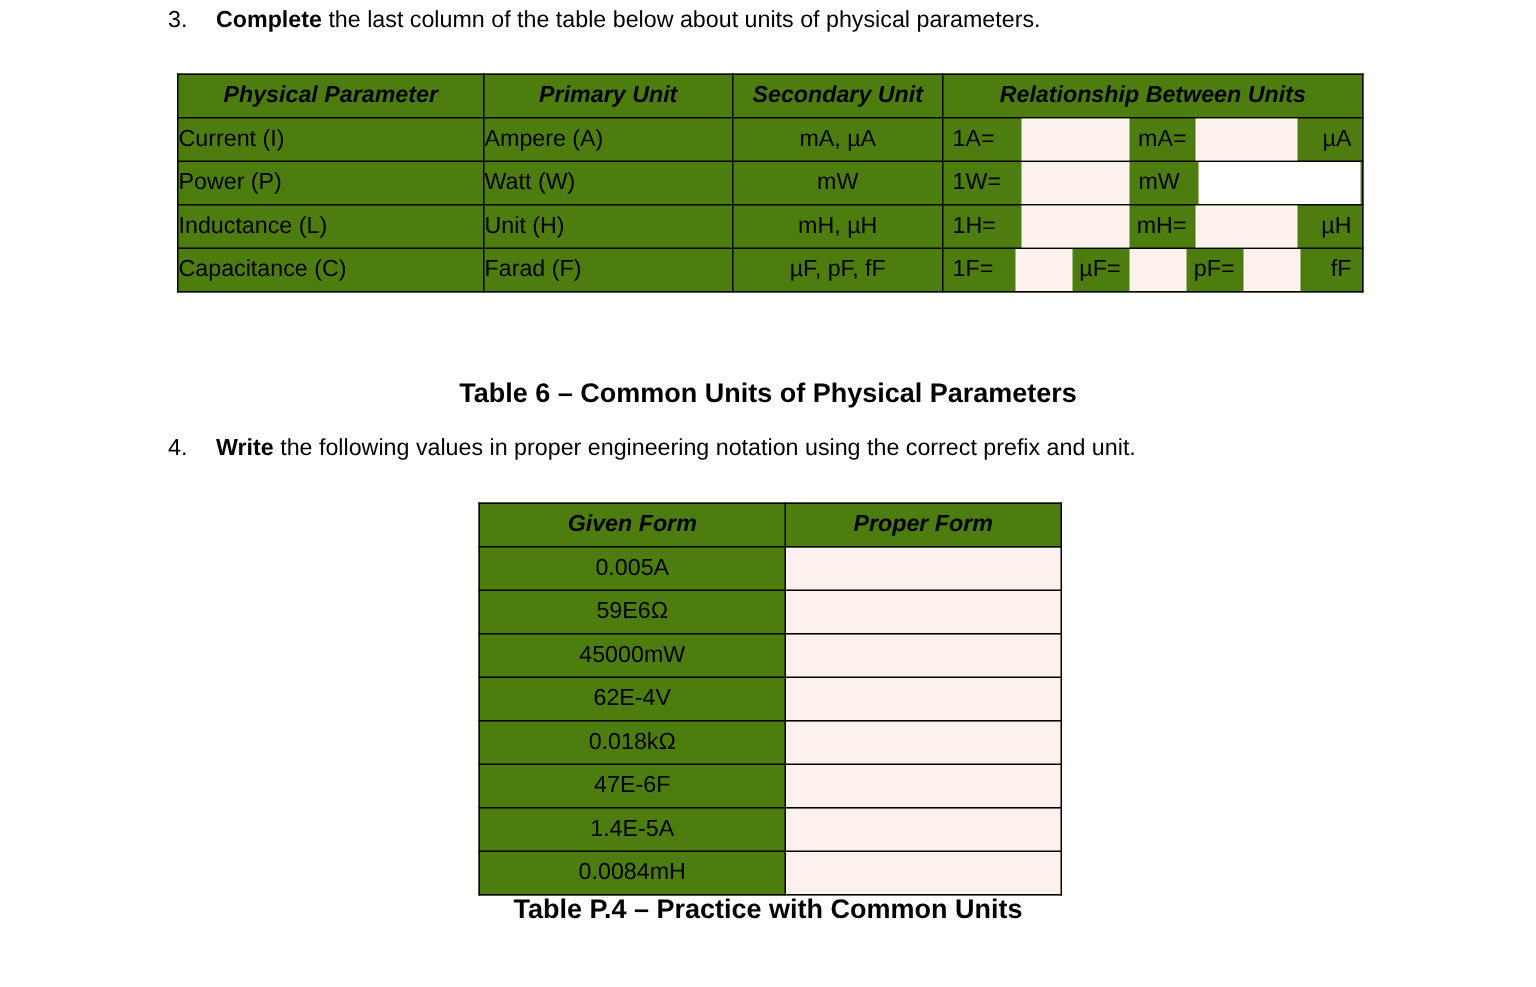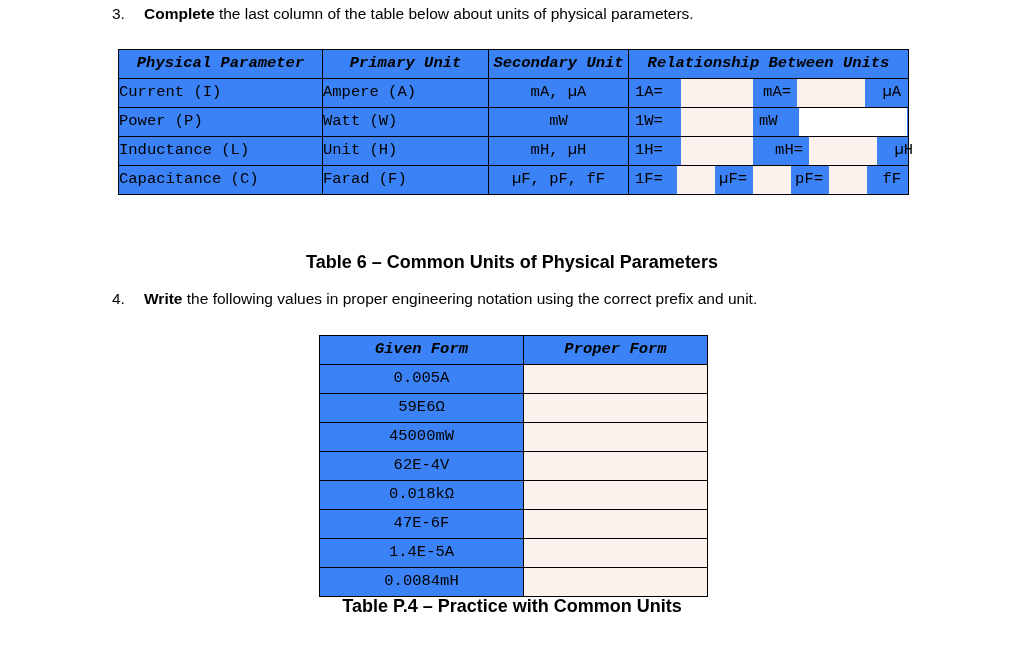--- a/index.html
+++ b/index.html
@@ -34,22 +34,21 @@
   .q-strong { font-weight: bold; }
 
   #question-3 { left: 112px; top: 5px; }
   #question-4 { left: 112px; top: 290px; }
 
   
   table.doc-table {
     position: absolute;
     border-collapse: collapse;
     table-layout: fixed;
-    background: #3b82f6;
-    font-family: Liberation Mono, monospace;
+    background: #4d7c0f;
   }
   table.doc-table th,
   table.doc-table td {
     border: 1.6px solid #000000;
     padding: 0;
     font-size: 15.5px;
     line-height: 1;
     vertical-align: middle;
   }
   table.doc-table th {
@@ -160,21 +159,21 @@
         </td>
       </tr>
       <tr>
         <td class="cell-pad-left">Inductance (L)</td>
         <td class="cell-pad-left">Unit (H)</td>
         <td class="cell-center">mH, µH</td>
         <td>
           <div class="rel-strip">
             <div class="rel-seg rel-label-left" style="width: 52px; flex: 0 0 52px;">1H=</div>
             <div class="rel-seg rel-blank" style="width: 72px; flex: 0 0 72px;"></div>
-            <div class="rel-seg rel-label-right" style="width: 44px; flex: 0 0 44px; margin-left: 12px;">mH=</div>
+            <div class="rel-seg rel-label-right" style="width: 44px; flex: 0 0 44px;">mH=</div>
             <div class="rel-seg rel-blank" style="width: 68px; flex: 0 0 68px;"></div>
             <div class="rel-seg rel-label-right" style="width: 42px; flex: 0 0 42px;">µH</div>
           </div>
         </td>
       </tr>
       <tr>
         <td class="cell-pad-left">Capacitance (C)</td>
         <td class="cell-pad-left">Farad (F)</td>
         <td class="cell-center">µF, pF, fF</td>
         <td>

